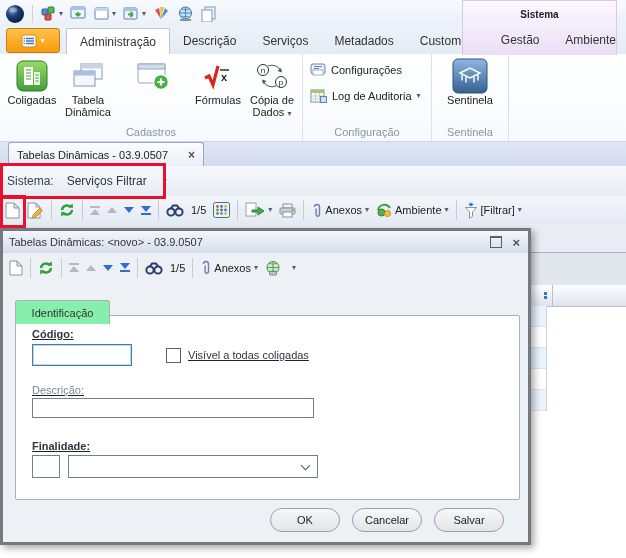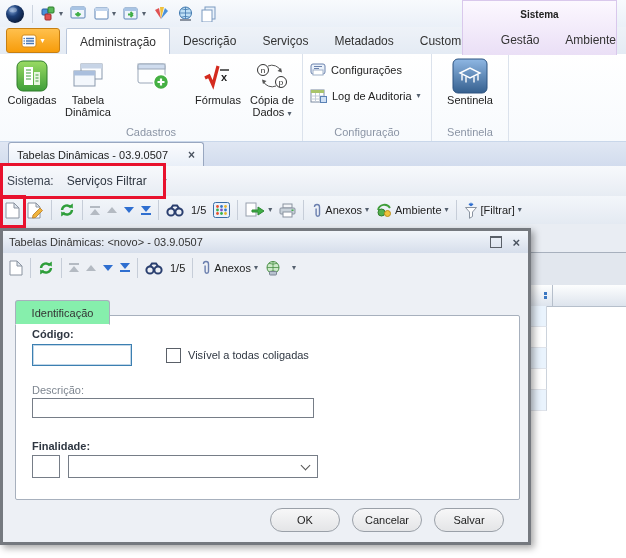--- a/index.html
+++ b/index.html
@@ -82,21 +82,21 @@
     background:#edf0f5;border:3px solid #75797f;box-shadow:3px 3px 7px rgba(0,0,0,.35);}
   .dtitle{height:22px;background:linear-gradient(#f2f6fb,#d6deeb);display:flex;align-items:center;padding:0 6px;}
   .dtitle .dtext{flex:1;color:#333;}
   .dmax{width:10px;height:9px;border:1px solid #5a6068;border-top-width:2px;margin-right:10px;}
   .dclose{color:#4a5360;font-weight:bold;font-size:13px;line-height:1;margin-right:2px;}
   .dtb{height:29px;display:flex;align-items:center;gap:7px;padding-left:6px;background:#edf0f5;}
   .dbody{position:relative;padding:0 8px 0 12px;}
   .idtab{position:relative;top:18px;width:93px;height:23px;background:#86efac;border:1px solid #a7b0bd;border-bottom:1px solid #fff;
     border-radius:3px 3px 0 0;display:flex;align-items:center;justify-content:center;z-index:2;color:#333;}
   .panel{position:relative;margin-top:8px;height:185px;background:#fff;border:1px solid #a7b0bd;border-radius:0 2px 2px 2px;
-    padding:12px 0 0 16px;box-sizing:border-box;z-index:1;}
+    padding:12px 0 0 16px;box-sizing:border-box;z-index:1;text-decoration:underline;}
   .flabel{color:#2e3641;font-weight:bold;}
   .flabel.gray{color:#7e8690;font-weight:normal;}
   .frow{display:flex;align-items:center;}
   .inp{background:#fff;border:1px solid #767d87;height:18px;}
   .inp.focus{border:1px solid #3c7fb1;box-shadow:0 0 0 1px rgba(80,140,190,.35) inset;width:98px;height:20px;}
   .chk{width:13px;height:13px;border:1px solid #5a6068;background:#fff;}
   .combo{position:relative;border:1px solid #767d87;background:#fff;height:21px;}
   .chev{position:absolute;right:8px;top:6px;width:6px;height:6px;border-left:1.6px solid #555;border-bottom:1.6px solid #555;transform:rotate(-45deg);}
   .dfooter{display:flex;justify-content:flex-end;align-items:center;gap:12px;height:40px;padding-right:16px;}
   .btn{width:68px;height:22px;background:linear-gradient(#f7f7f8,#e4e5e7);border:1px solid #9aa0a8;border-radius:12px;

